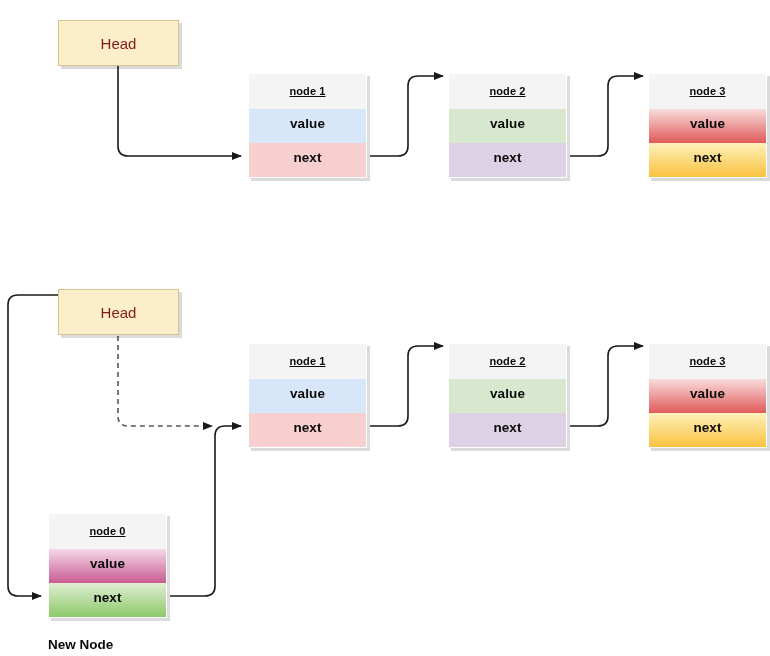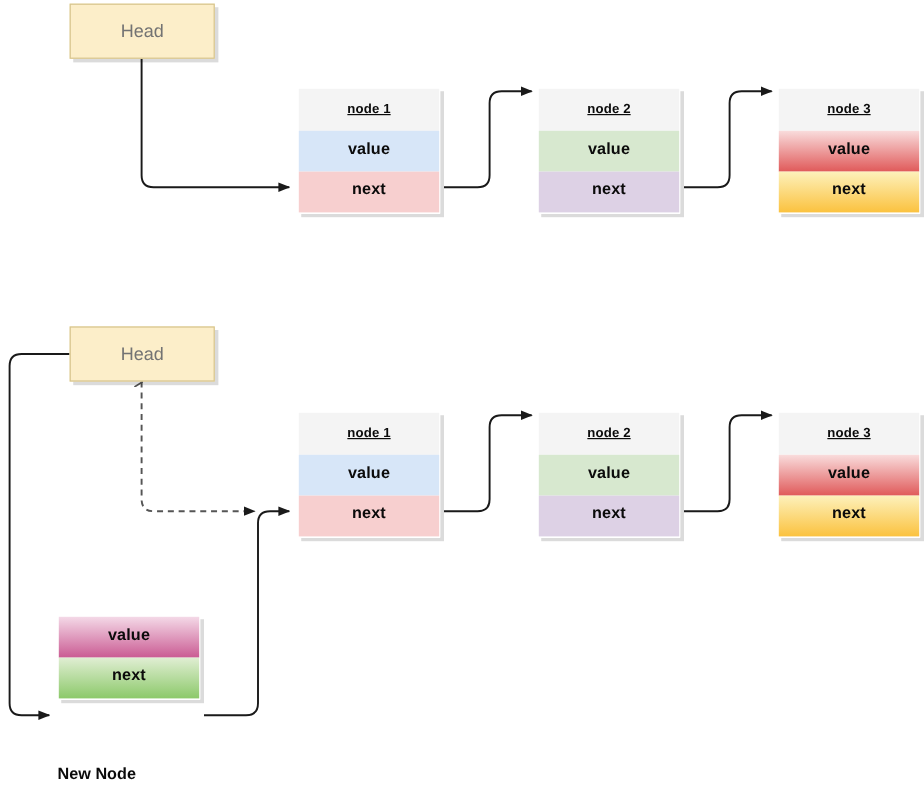--- a/index.html
+++ b/index.html
@@ -36,24 +36,25 @@
     text-decoration:underline;
   }
 
   
   .headbox{
     position:absolute;
     box-sizing:border-box;
     background:#fceec9;
     border:1px solid #d6c48c;
     box-shadow:3px 3px 0 0 rgba(0,0,0,0.14);
-    color:#737373;
+    color:#7f1d1d;
     font-size:15px;
     text-align:center;
     z-index:2;
+    margin-top:17px;
   }
   .headbox span{display:block;}
 
   
   .caption{
     position:absolute;
     font-size:13.5px;
     font-weight:bold;
     color:#0b0b0b;
     white-space:nowrap;
@@ -140,19 +141,20 @@
     <div class="row f-purple">next</div>
   </div>
 
   <div class="node" style="left:648px;top:343px;width:119px;">
     <div class="row title">node 3</div>
     <div class="row f-redgrad">value</div>
     <div class="row f-goldgrad">next</div>
   </div>
 
   <div class="node" style="left:48px;top:513px;width:119px;">
+    <div class="row title">node 0</div>
     <div class="row f-magentagrad">value</div>
     <div class="row f-greengrad">next</div>
   </div>
 
   <div class="caption" style="left:48px;top:637px;width:129px;">New Node</div>
 
 </div>
 
 </body></html>

